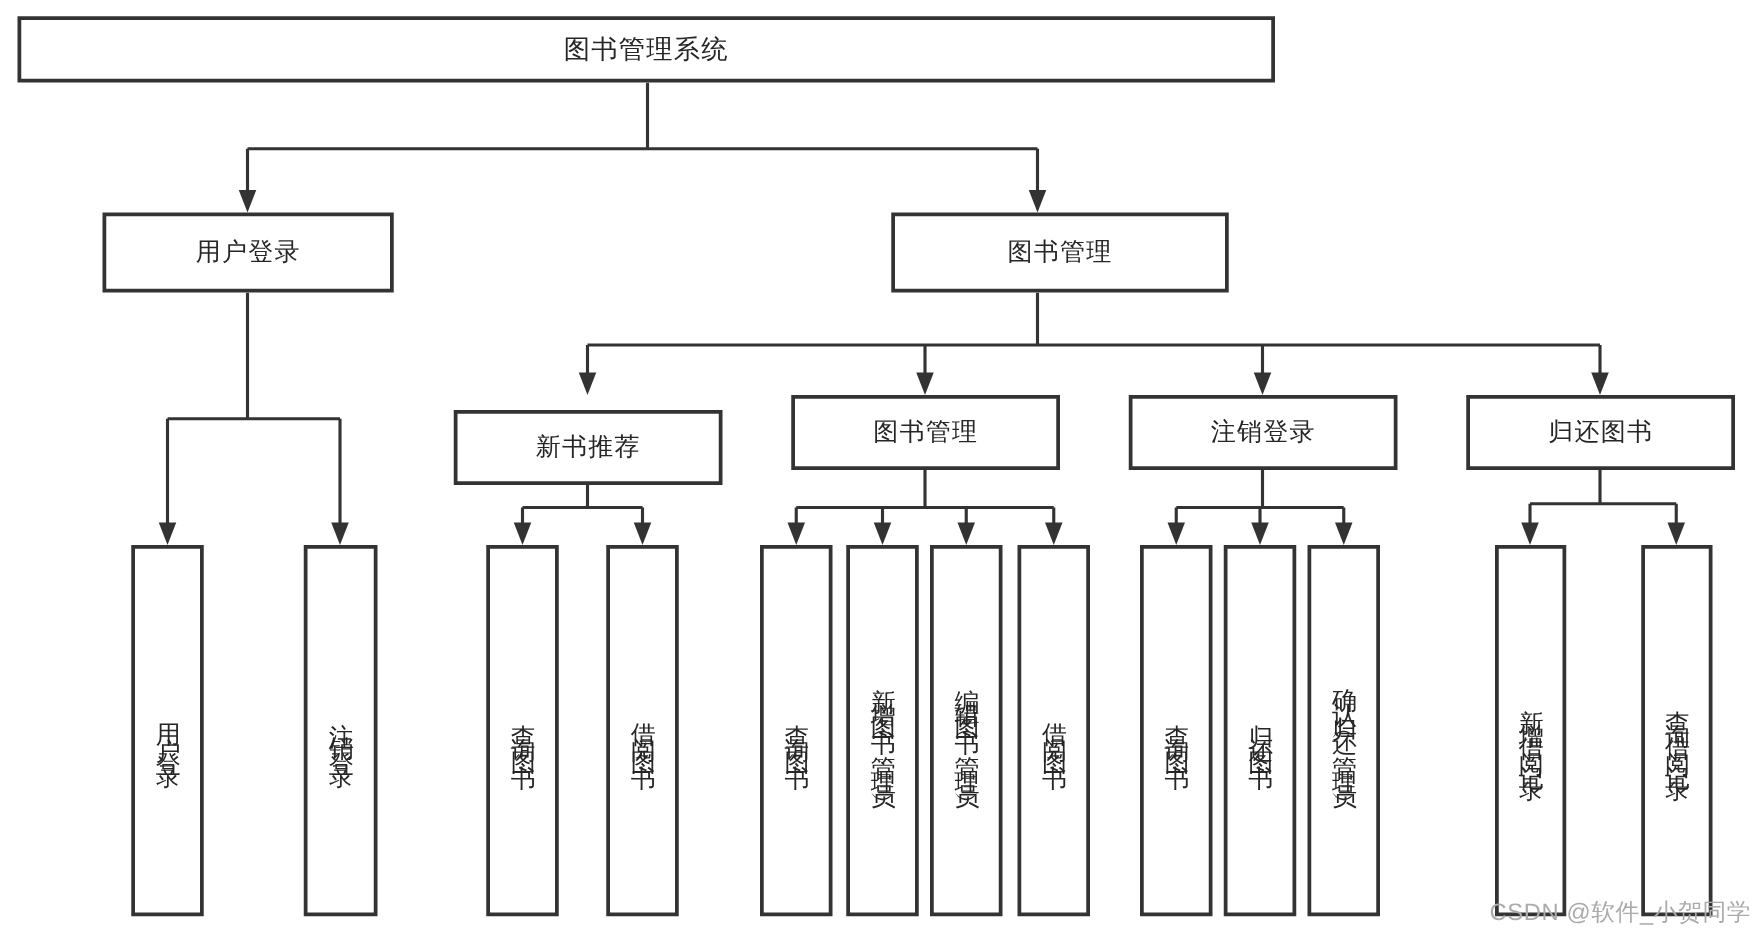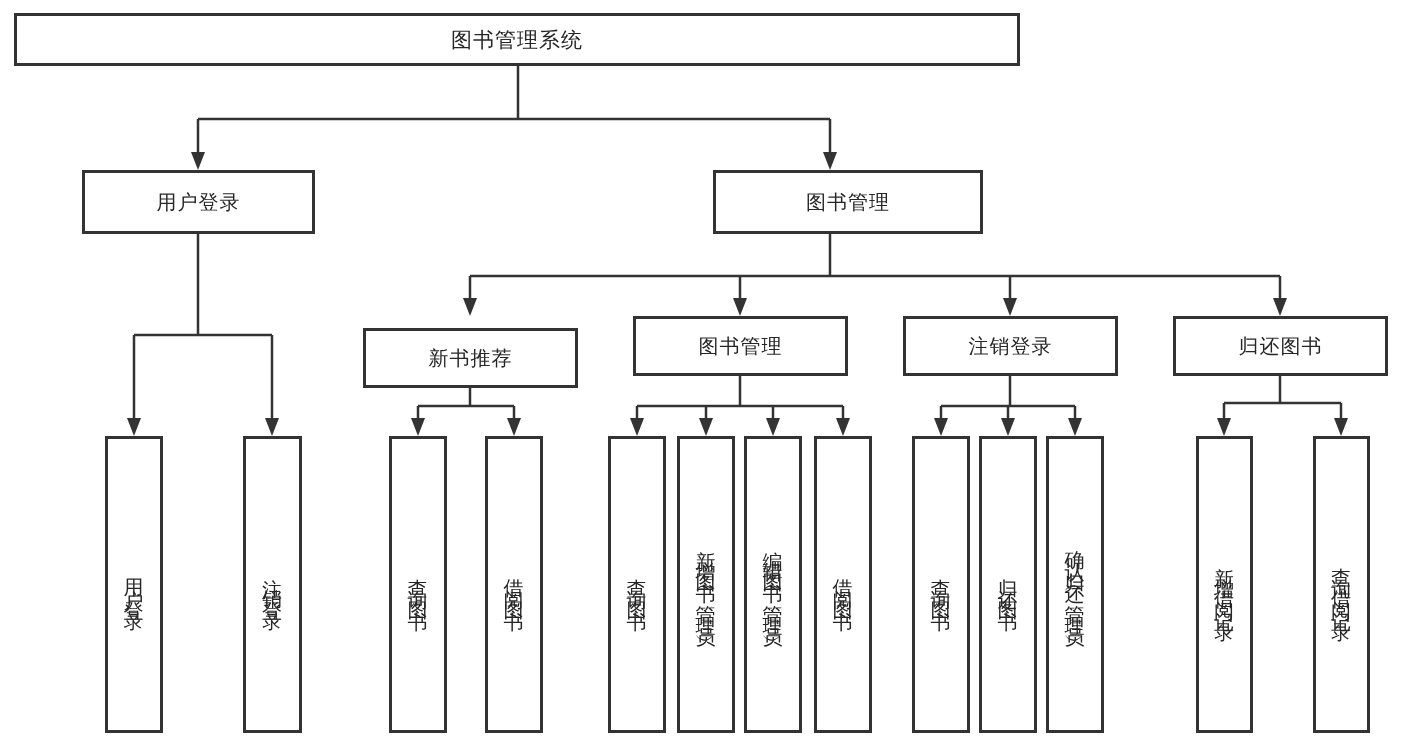--- a/index.html
+++ b/index.html
@@ -101,14 +101,15 @@
   <div class="box v" style="left:744px; top:436px; width:58px; height:297px;">编辑图书（管理员）</div>
   <div class="box v" style="left:814px; top:436px; width:58px; height:297px;">借阅图书</div>
 
   <div class="box v" style="left:912px; top:436px; width:58px; height:297px;">查询图书</div>
   <div class="box v" style="left:979px; top:436px; width:58px; height:297px;">归还图书</div>
   <div class="box v" style="left:1046px; top:436px; width:58px; height:297px;">确认归还（管理员）</div>
 
   <div class="box v" style="left:1196px; top:436px; width:57px; height:297px;">新增借阅记录</div>
   <div class="box v" style="left:1313px; top:436px; width:57px; height:297px;">查询借阅记录</div>
 
+  <div class="watermark">CSDN @软件_小贺同学</div>
 
 </div>
 
 </body></html>

